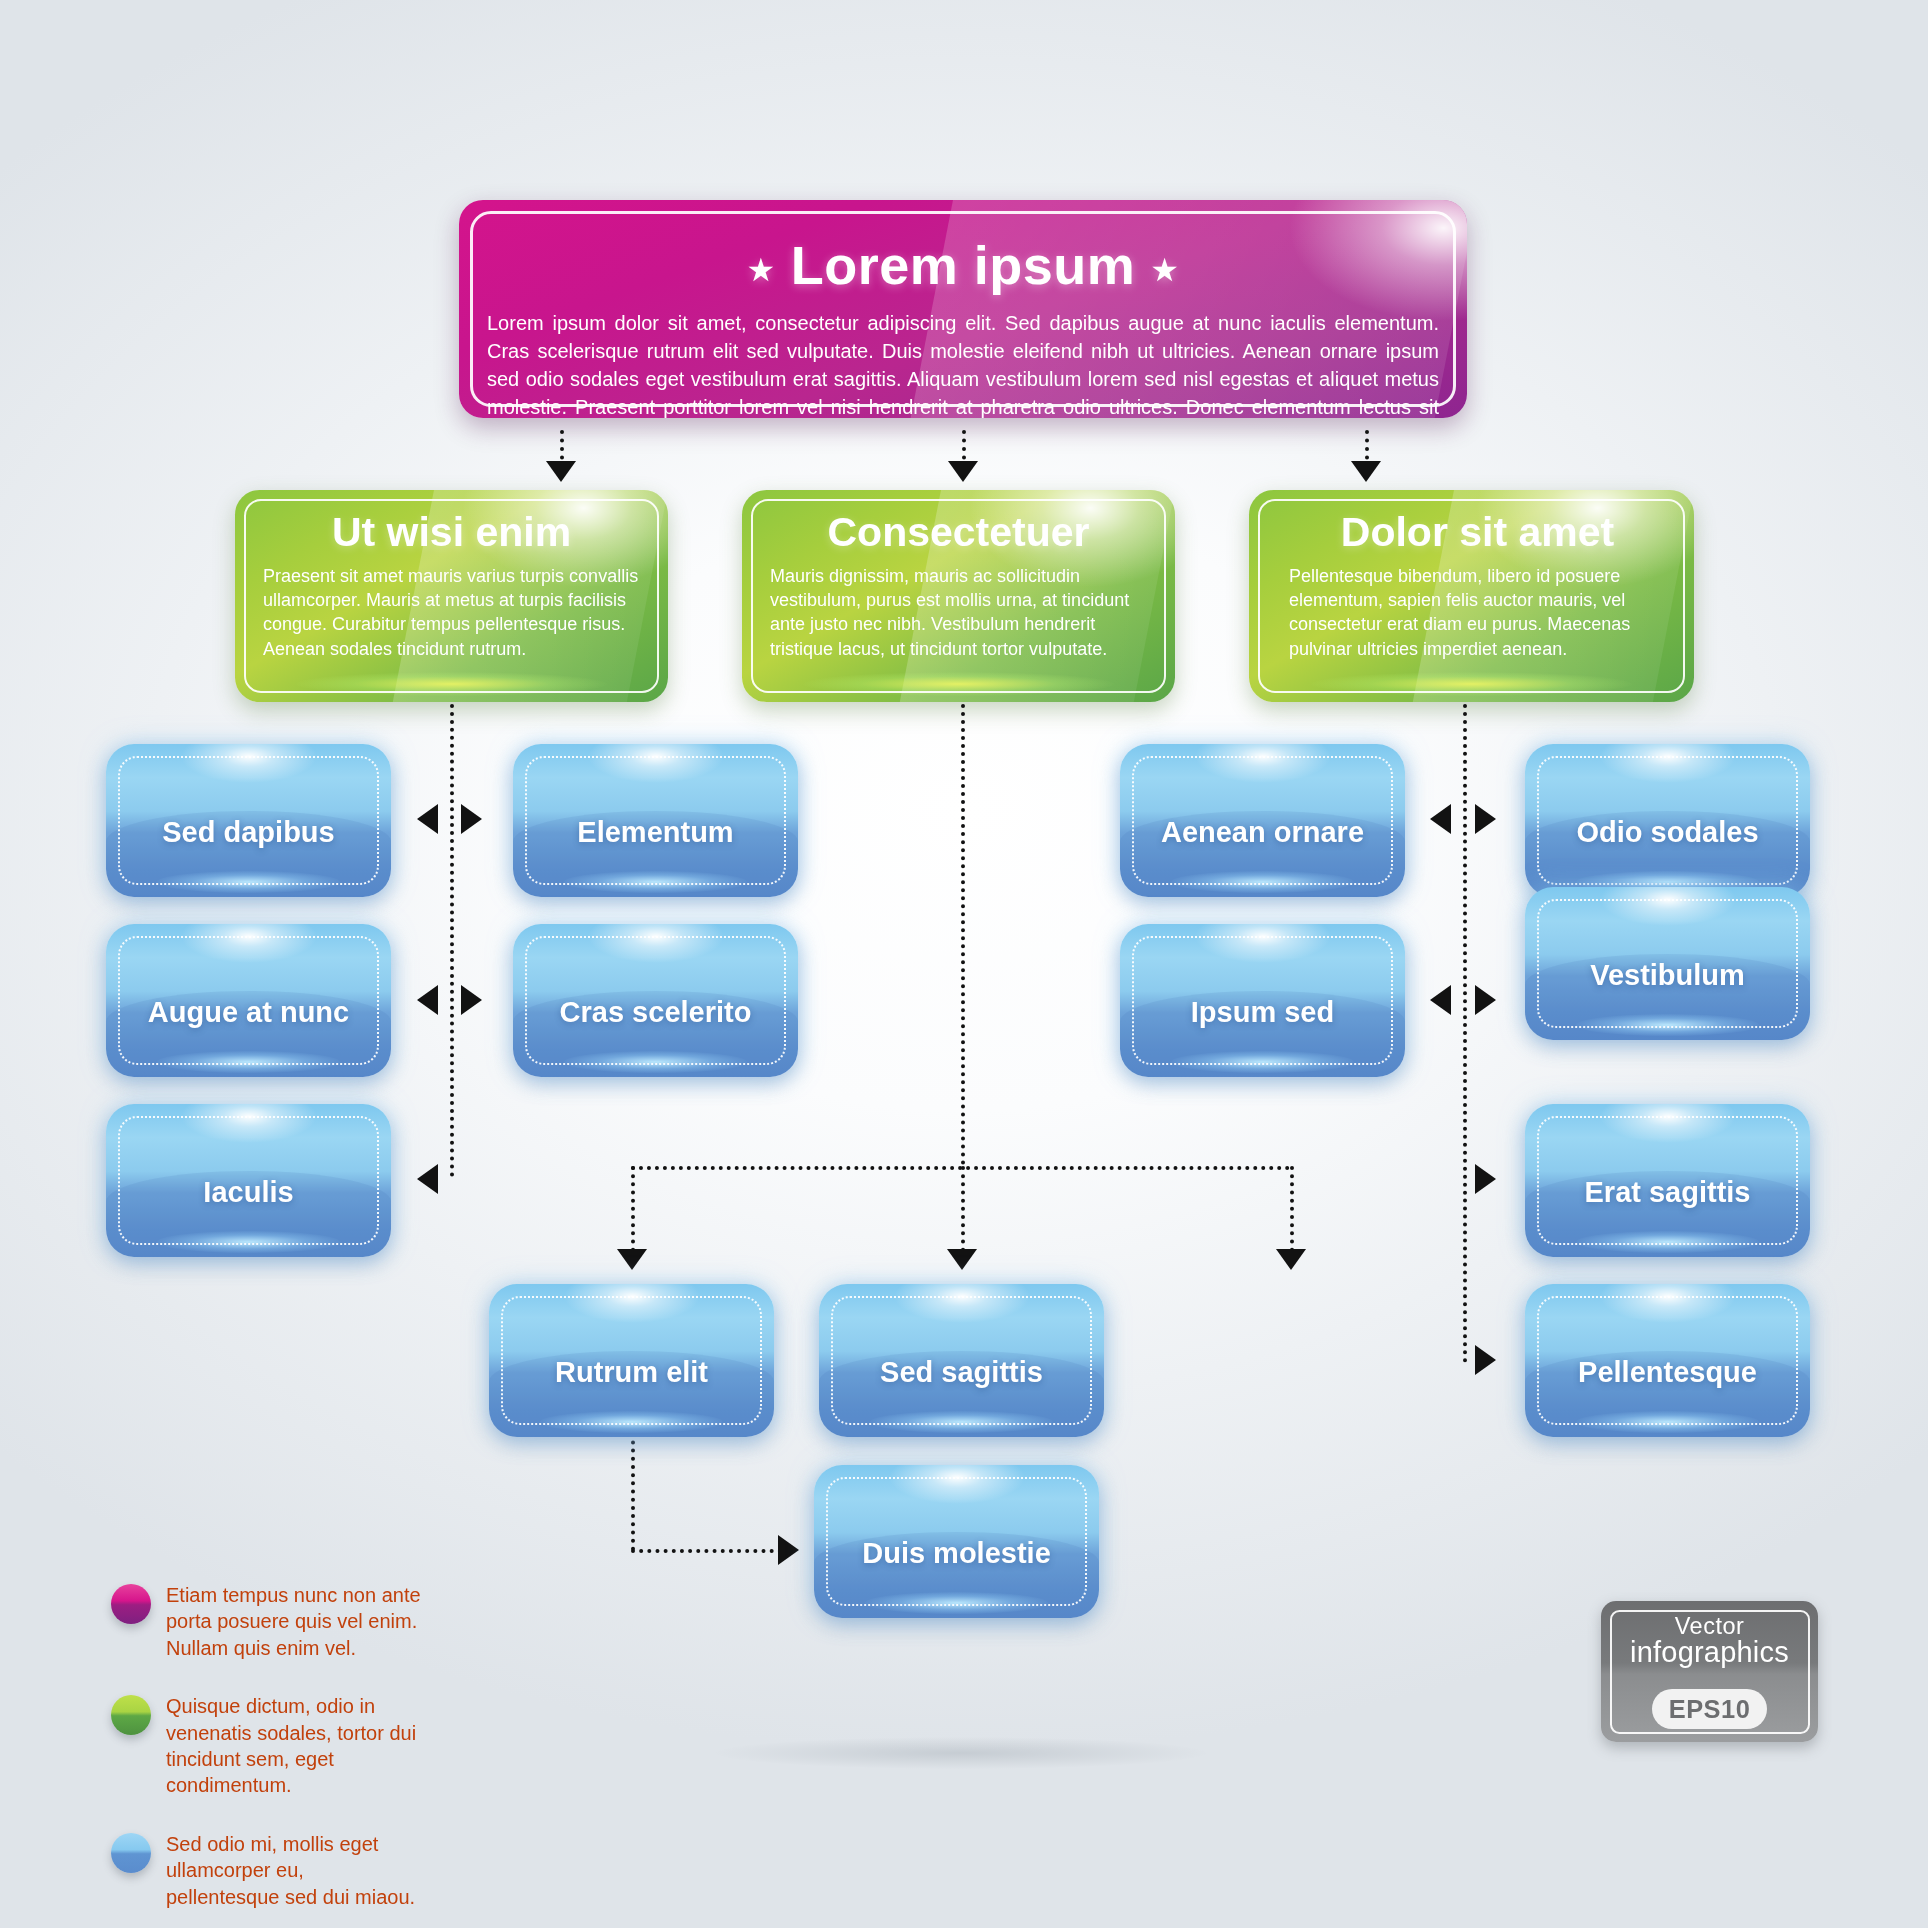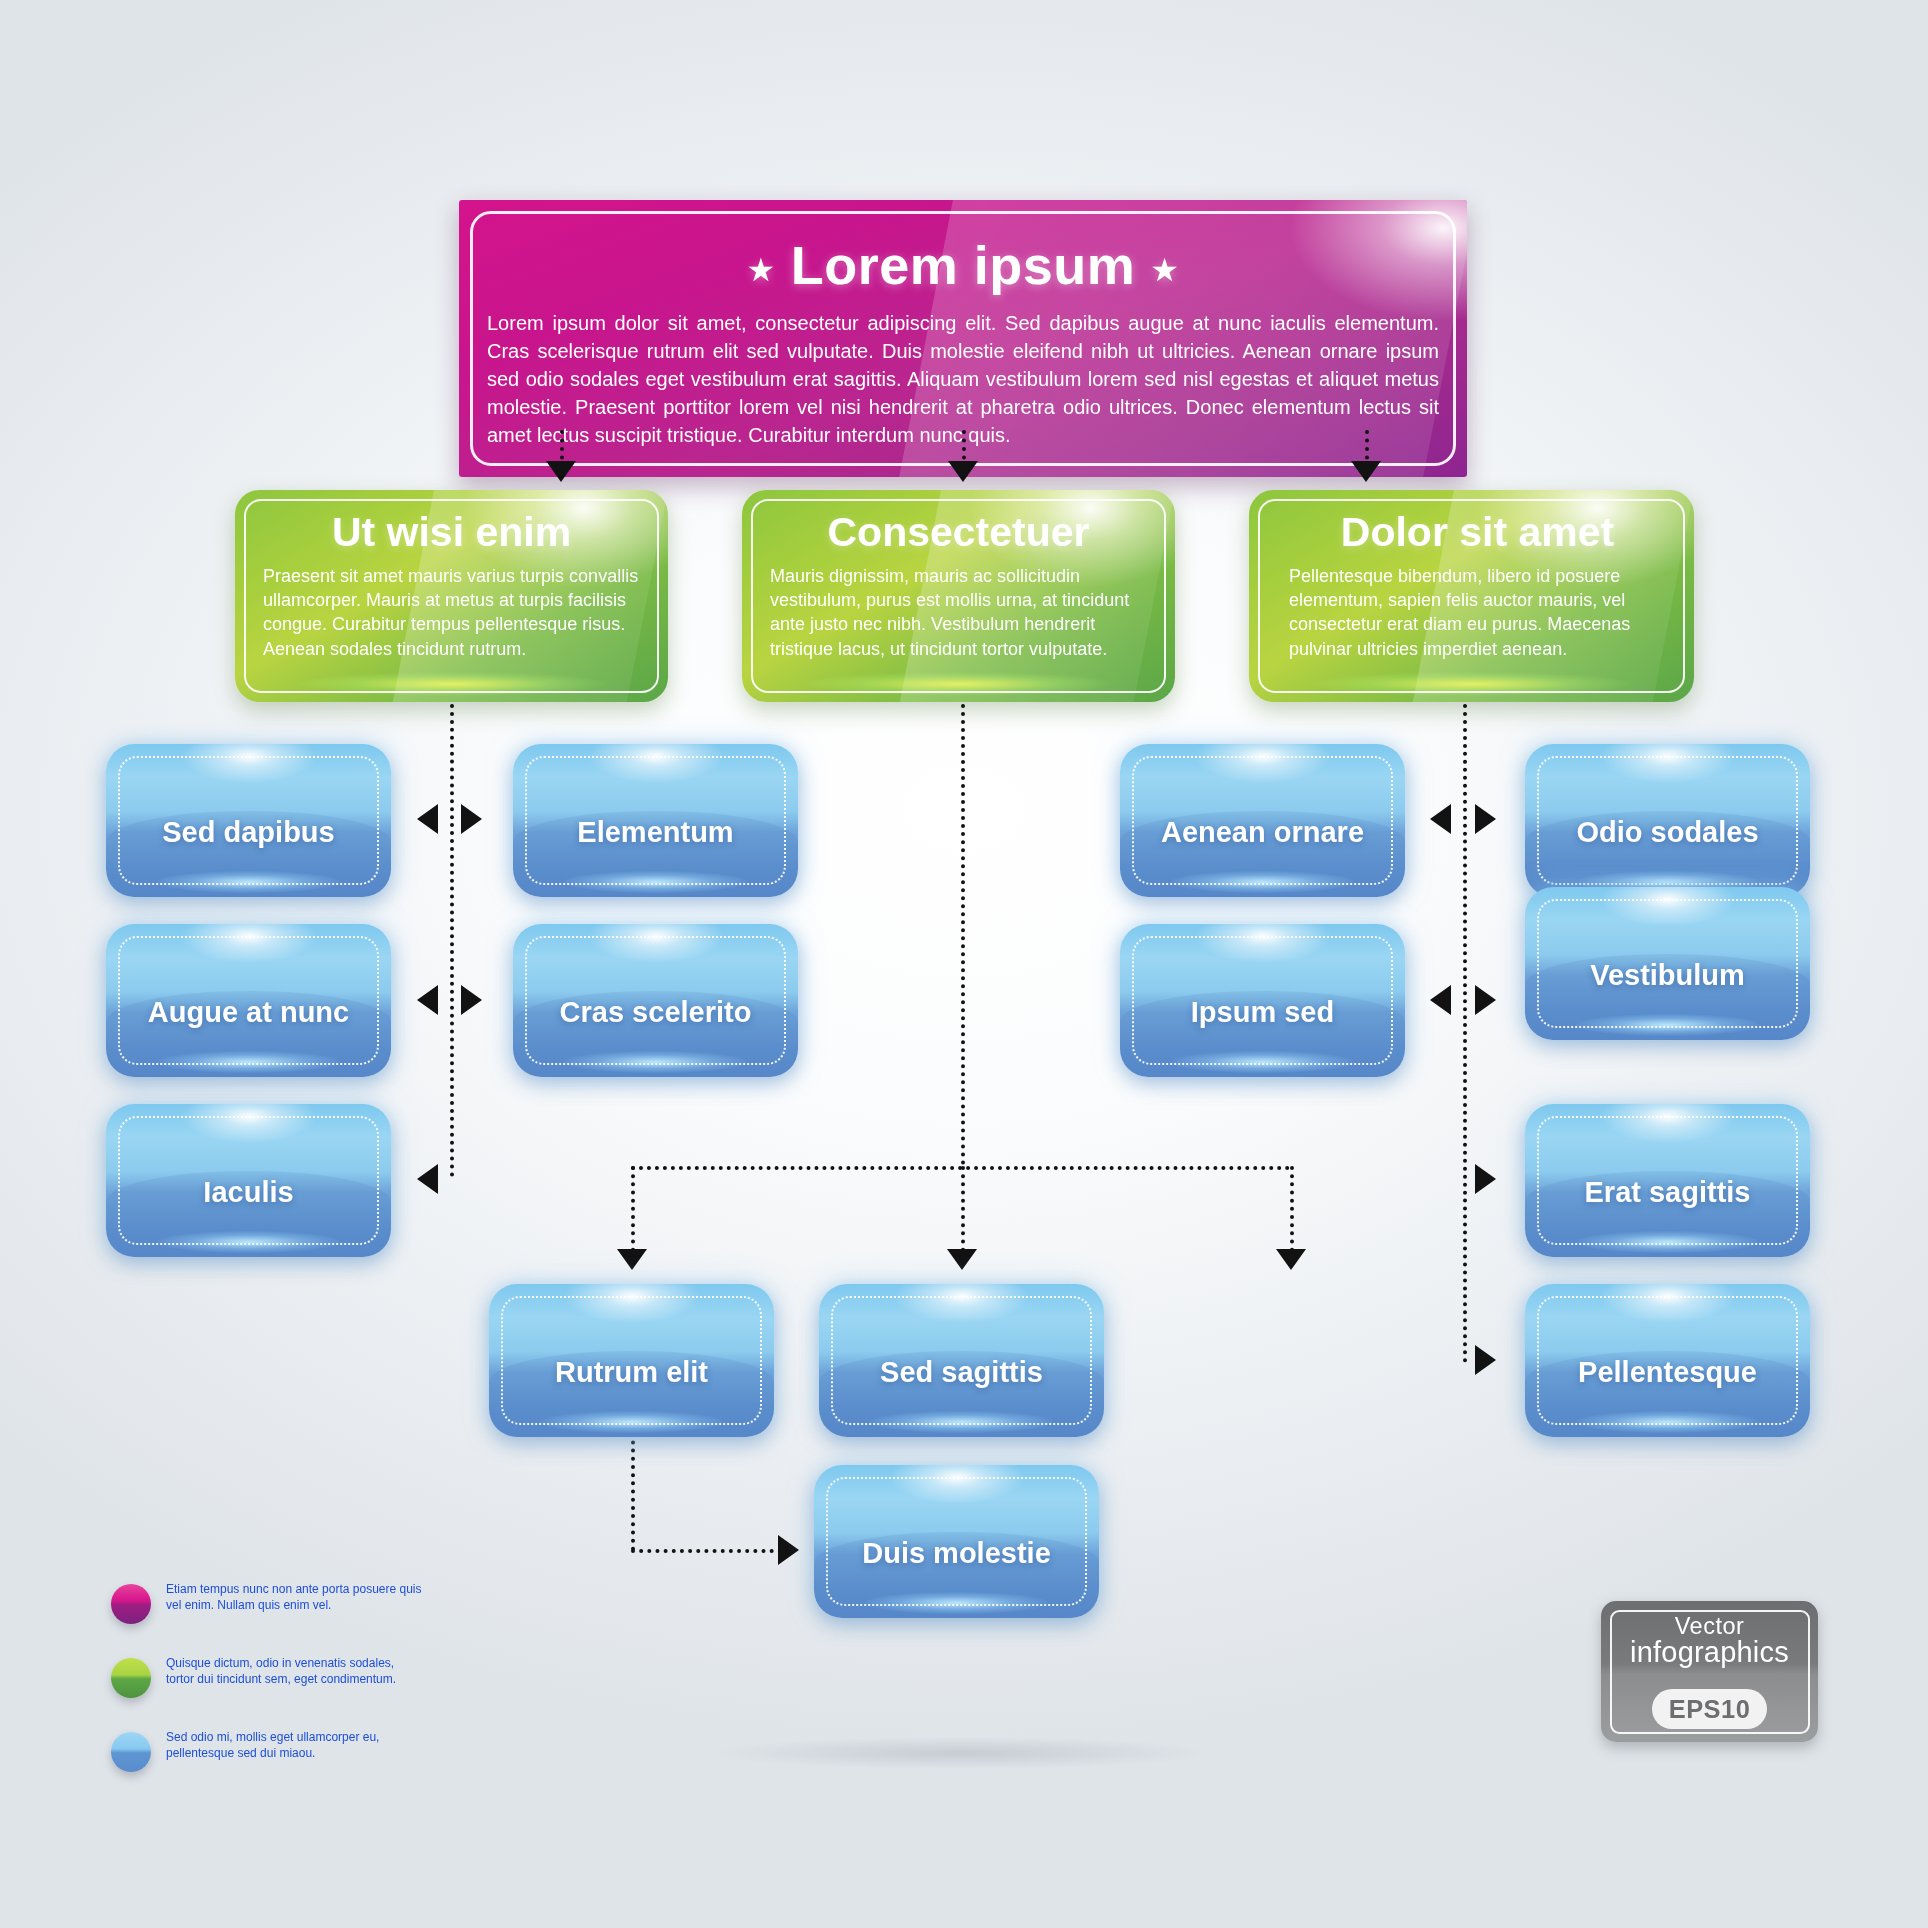--- a/index.html
+++ b/index.html
@@ -23,21 +23,21 @@
     background:linear-gradient(100deg, rgba(255,255,255,.16) 0%, rgba(255,255,255,.20) 100%);
     transform:skewX(-11deg);transform-origin:top left;pointer-events:none;
   }
   .card .flare{
     position:absolute;border-radius:50%;pointer-events:none;
     background:radial-gradient(ellipse at center, rgba(255,255,255,.95) 0%, rgba(255,255,255,.45) 28%, rgba(255,255,255,0) 70%);
   }
 
   
   #header-card{
-    left:459px;top:200px;width:1008px;height:277px;border-radius:3px;
+    left:459px;top:200px;width:1008px;height:218px;border-radius:24px;
     background:linear-gradient(160deg,#d4148c 0%,#c8158d 26%,#b9268f 55%,#a32a8e 78%,#8e2590 100%);
     box-shadow:0 9.4px 24.5px rgba(80,20,80,.30);
   }
   #header-card .inner-border{inset:11.3px;border-radius:21px;border-width:3.8px;}
   #header-card .flare{width:311px;height:188px;left:829px;top:-66px;}
   #header-card .shine{left:49%;width:52%;
     background:linear-gradient(100deg, rgba(255,255,255,.18), rgba(255,255,255,.10));}
   .hdr-title{
     position:relative;text-align:center;color:#fff;font-size:54px;font-weight:bold;
     margin-top:34px;letter-spacing:0.5px;text-shadow:0 1.9px 9.4px rgba(255,255,255,.35);
@@ -121,21 +121,21 @@
   
   #legend{position:absolute;left:111px;top:1582px;width:311px;}
   .legend-row{position:relative;display:flex;align-items:flex-start;margin-bottom:32px;}
   .legend-dot{
     width:40px;height:40px;border-radius:50%;flex:0 0 40px;margin-right:15px;margin-top:1.9px;
     box-shadow:0 4.7px 8.5px rgba(80,90,100,.32);
   }
   .dot-magenta{background:linear-gradient(180deg,#e8429d 0%,#d6158c 42%,#9d1e82 52%,#7e2080 100%);}
   .dot-green{background:linear-gradient(180deg,#bfe04a 0%,#a9d443 42%,#5da845 52%,#4e9240 100%);}
   .dot-blue{background:linear-gradient(180deg,#9ed6f5 0%,#86c9ef 42%,#5f95d2 52%,#5a8ccd 100%);}
-  .legend-text{font-size:12px;line-height:1.32;color:#1d4ed8;}
+  .legend-text{font-size:20px;line-height:1.32;color:#c2410c;}
 
   
   #eps-badge{
     position:absolute;left:1601px;top:1601px;width:217px;height:141px;border-radius:15px;
     background:linear-gradient(180deg,#6d6e70 0%,#787a7c 44%,#8b8d8f 52%,#9b9d9f 100%);
     box-shadow:0 5.6px 13px rgba(90,95,100,.35);
   }
   #eps-badge .inner-border{inset:8.5px;border-radius:9.4px;border-width:2.8px;}
   .eps-vector{position:relative;text-align:center;color:#fff;font-size:23.5px;margin-top:12.2px;letter-spacing:0.5px;}
   .eps-info{position:relative;text-align:center;color:#fff;font-size:29px;margin-top:-3.8px;letter-spacing:0.2px;}

